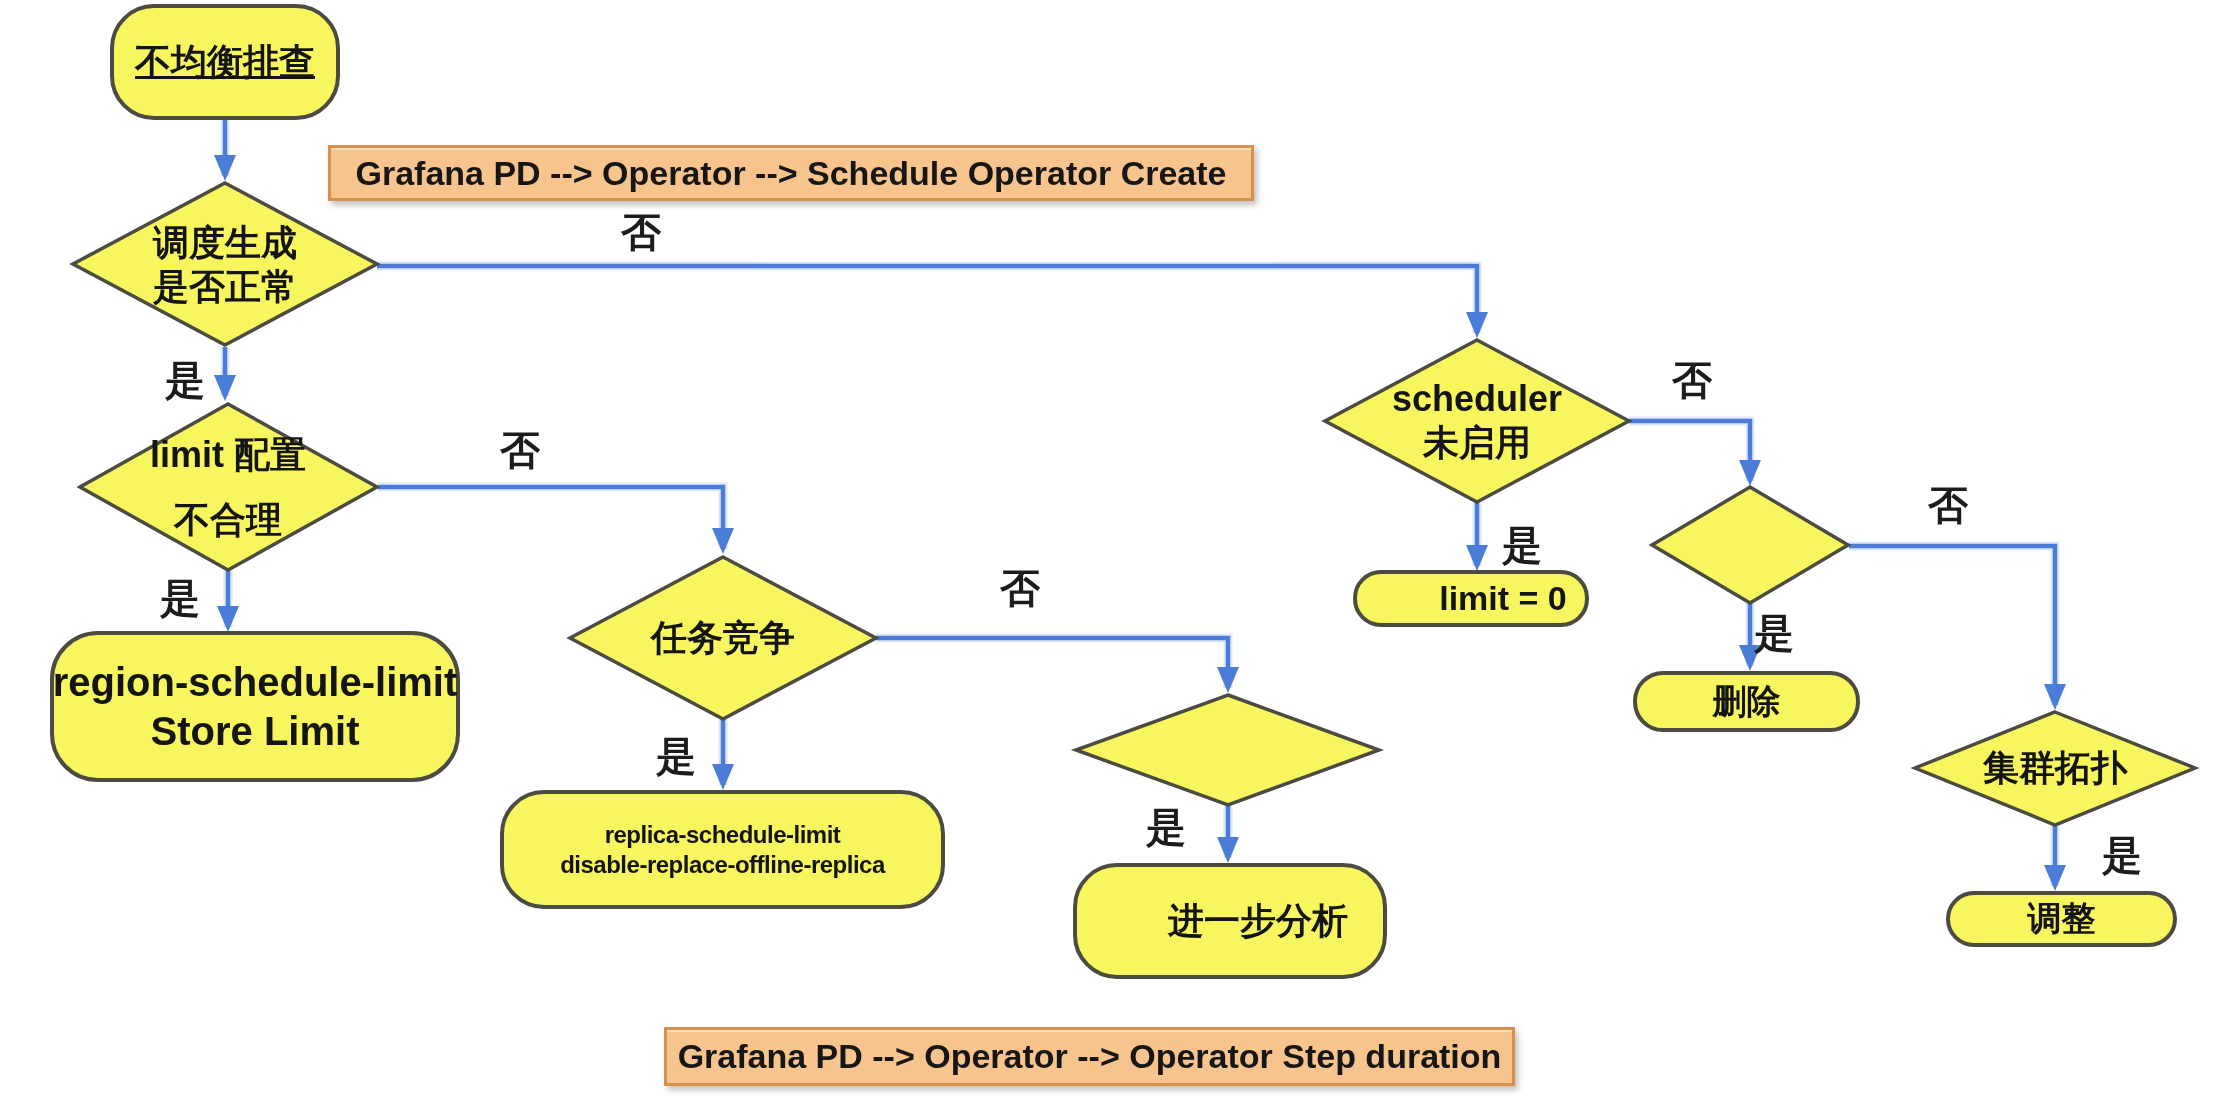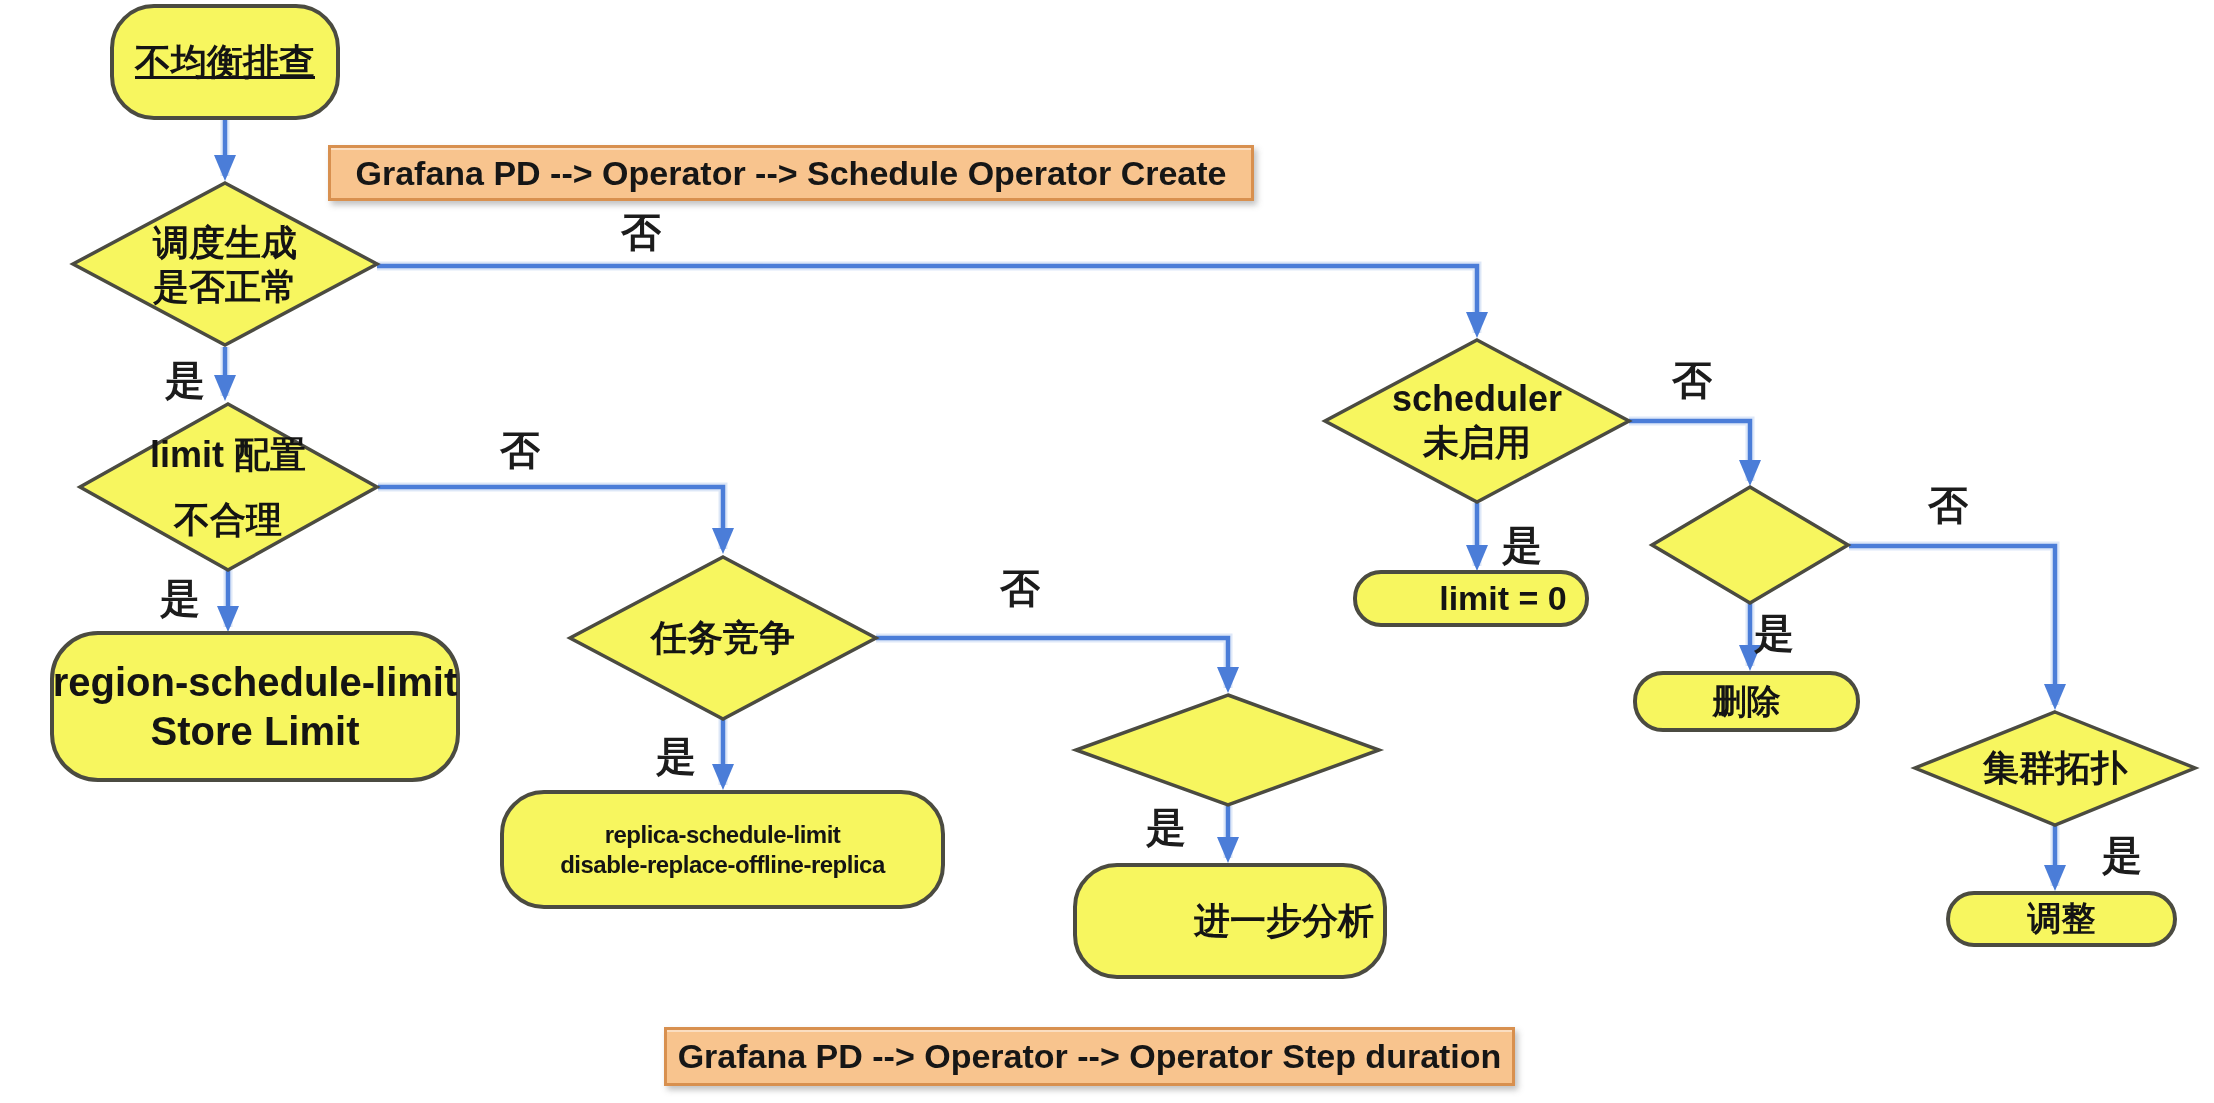--- a/index.html
+++ b/index.html
@@ -129,21 +129,21 @@
   <div class="shape-label fs36" style="left:593px;top:578px;width:260px;height:120px;">
     <span>任务竞争</span>
   </div>
 
   <div class="shape-label fs28" style="left:502px;top:792px;width:441px;height:115px;">
     <span>replica-schedule-limit</span>
     <span>disable-replace-offline-replica</span>
   </div>
 
 
-  <div class="shape-label fs36" style="left:1129px;top:865px;width:310px;height:112px;">
+  <div class="shape-label fs36" style="left:1103px;top:865px;width:310px;height:112px;">
     <span>进一步分析</span>
   </div>
 
   <div class="shape-label fs36" style="left:1347px;top:351px;width:260px;height:140px;">
     <span>scheduler</span>
     <span>未启用</span>
   </div>
 
   <div class="shape-label fs34" style="left:1355px;top:572px;width:232px;height:53px;padding-left:32px;">
     <span>limit = 0</span>

